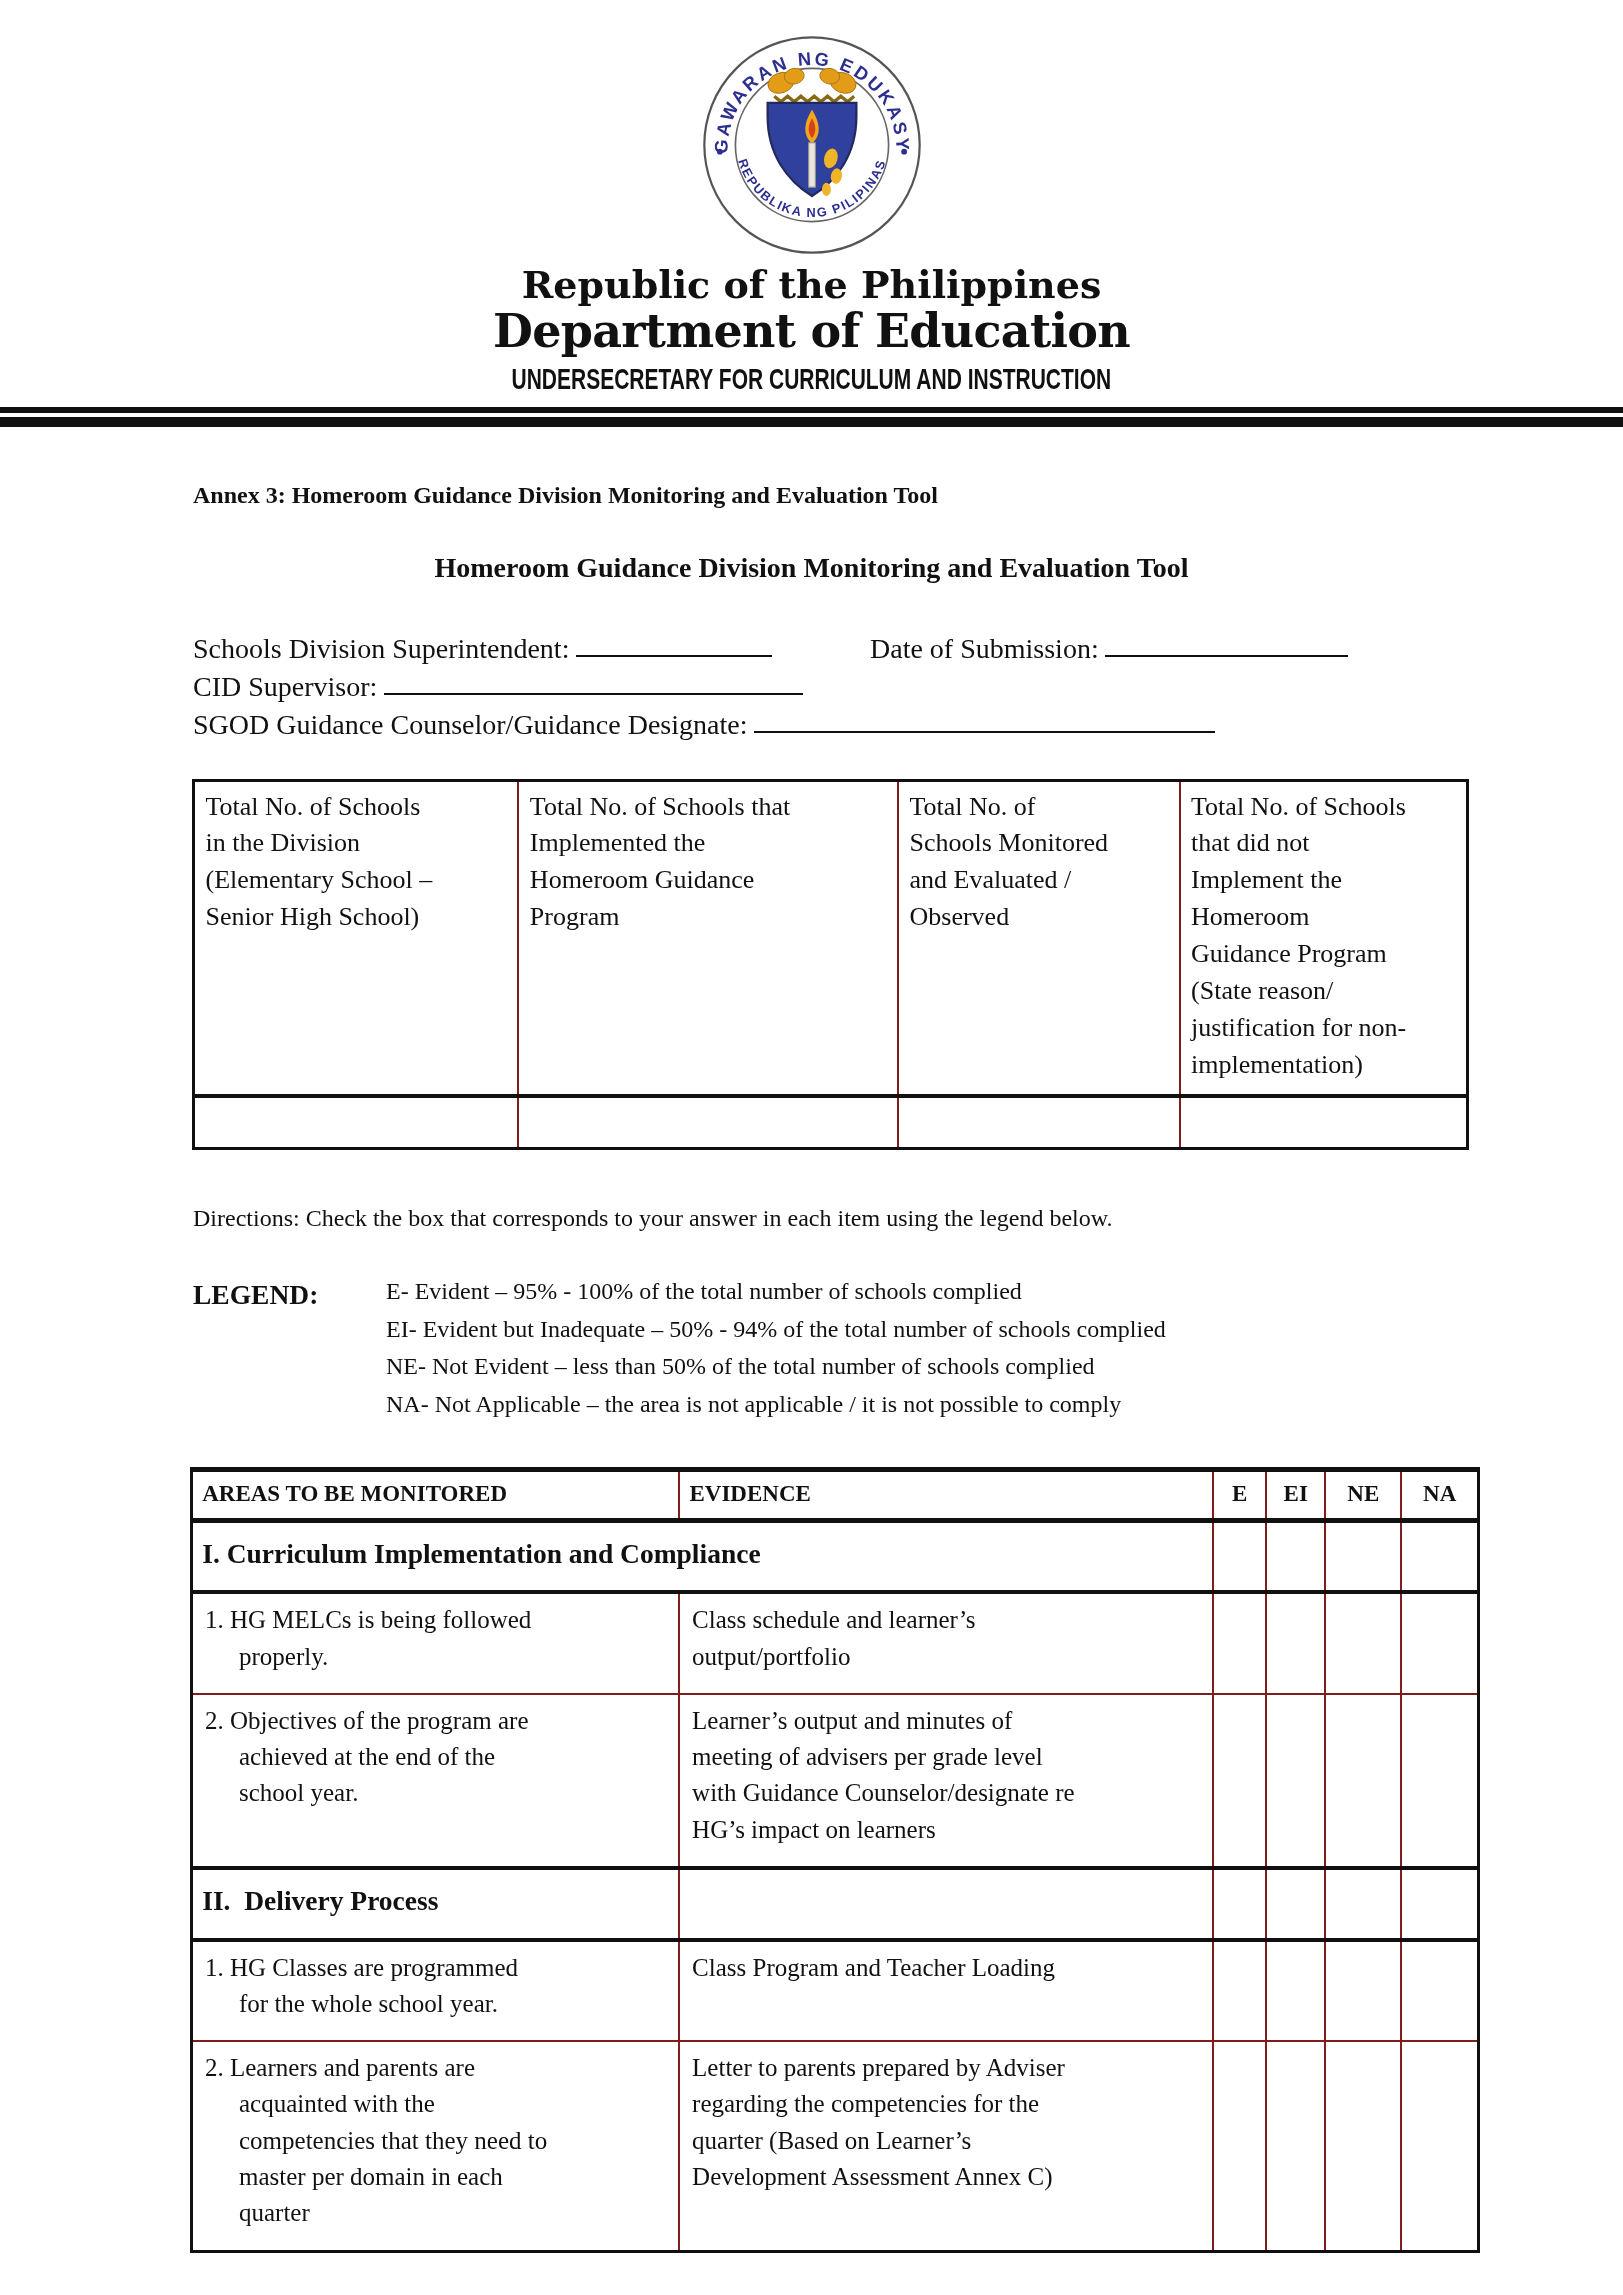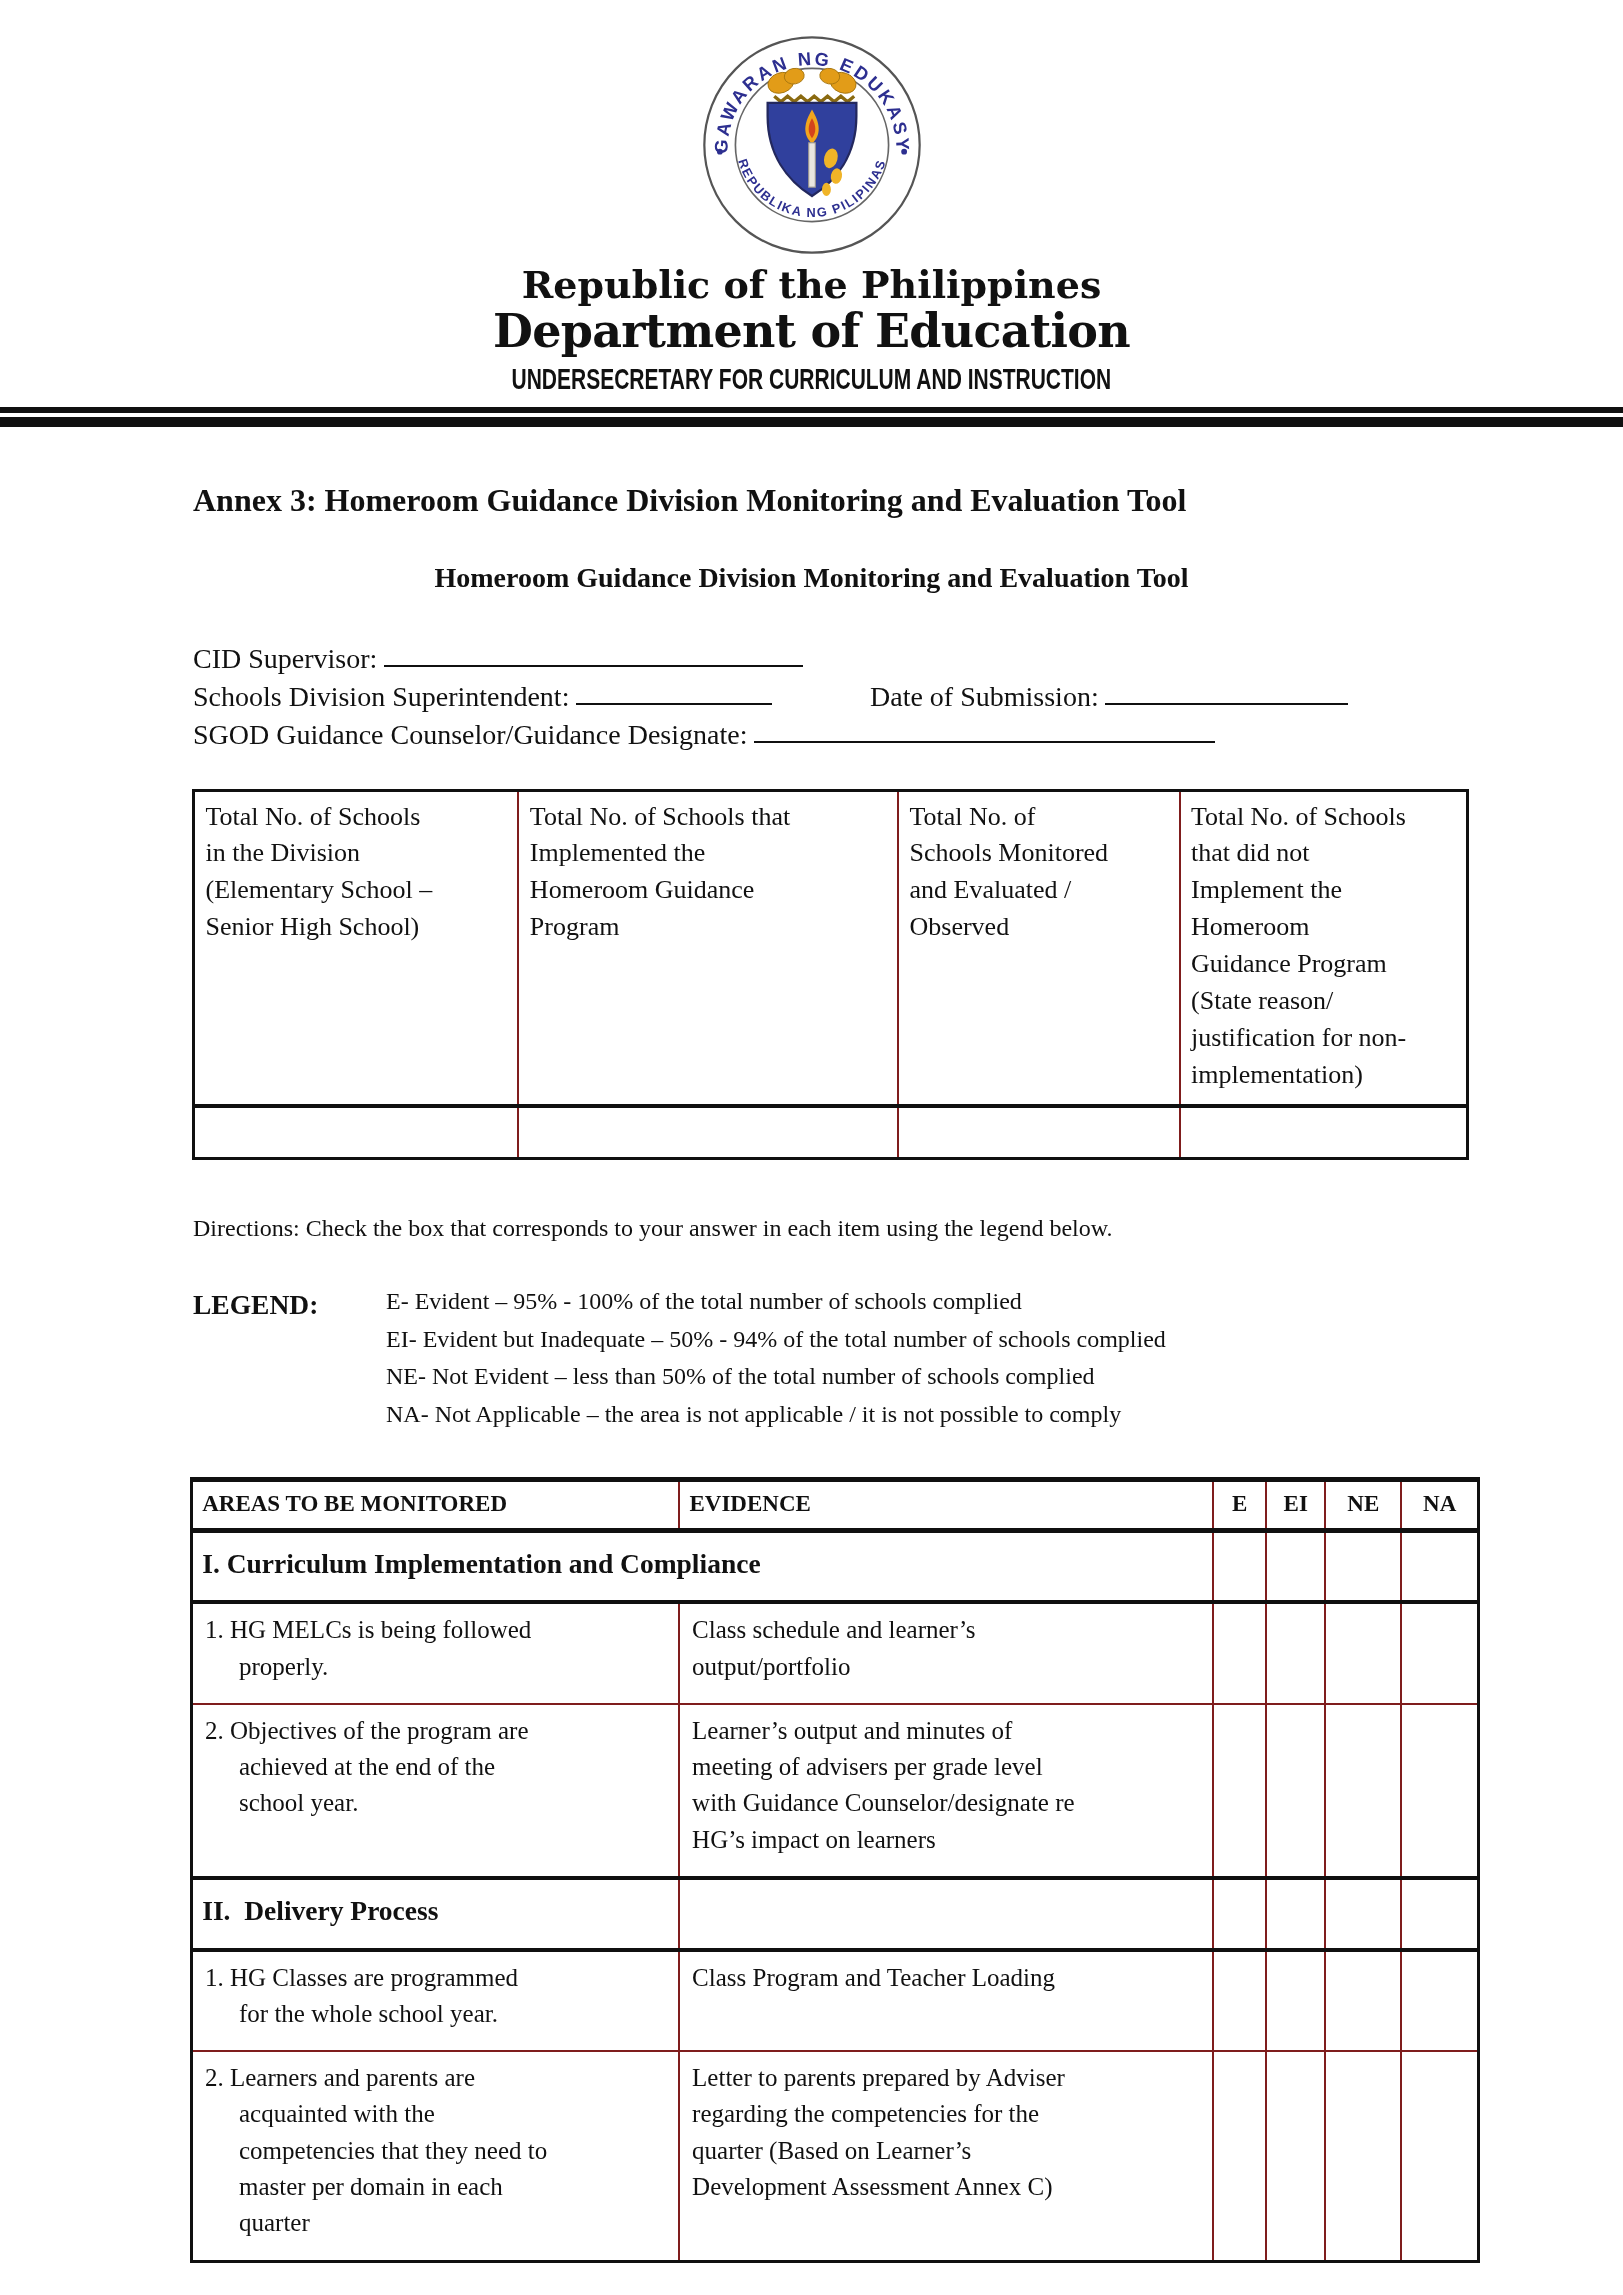--- a/index.html
+++ b/index.html
@@ -14,21 +14,21 @@
   .office{margin-top:9.2px;text-align:center;}
   .office span{display:inline-block;font-family:"Liberation Sans", sans-serif;font-weight:700;
             font-size:30px;line-height:1;transform:scaleX(.70);transform-origin:center;}
   .rule-double{margin-top:13px;}
   .rule-double .r1{height:5.9px;background:#101010;}
   .rule-double .r2{height:9.8px;background:#101010;margin-top:3.9px;}
   .refnum{margin-top:5.2px;text-align:right;padding-right:243px;}
   .refnum span{display:inline-block;font-family:"Liberation Sans", sans-serif;font-weight:700;
             font-size:29px;transform:scaleX(.84);transform-origin:right;}
   
-  .annex-title{margin:55px 170px 0 193px;font-weight:bold;font-size:32px;}
+  .annex-title{margin:55px 170px 0 193px;font-weight:bold;font-size:24px;}
   .form-title{margin:43px 190px 0 190px;text-align:center;font-weight:bold;font-size:28px;}
   
   .fields{margin:42px 170px 0 193px;font-size:28px;}
   .f-row{display:grid;grid-template-columns:677px 1fr;align-items:end;height:38px;}
   .f-row.single{grid-template-columns:1fr;}
   .blank{display:inline-block;border-bottom:2.6px solid #101010;height:1.02em;vertical-align:baseline;}
   .b-division{width:372px;margin-left:7.9px;}
   .b-region{width:326px;margin-left:6.5px;}
   .b-sds{width:196px;margin-left:6.5px;}
   .b-dos{width:243px;margin-left:6.5px;}
@@ -111,26 +111,26 @@
   <div class="rule-double">
     <div class="r1"></div>
       <div class="r2"></div>
   </div>
 
 
   <div class="annex-title">Annex 3: Homeroom Guidance Division Monitoring and Evaluation Tool</div>
   <div class="form-title">Homeroom Guidance Division Monitoring and Evaluation Tool</div>
 
   <div class="fields">
-    <div class="f-row single">
-      <div><span>CID Supervisor:</span><span class="blank b-cid"></span></div>
-    </div>
     <div class="f-row">
       <div><span>Schools Division Superintendent:</span><span class="blank b-sds"></span></div>
       <div><span>Date of Submission:</span><span class="blank b-dos"></span></div>
+    </div>
+    <div class="f-row single">
+      <div><span>CID Supervisor:</span><span class="blank b-cid"></span></div>
     </div>
     <div class="f-row single">
       <div><span>SGOD Guidance Counselor/Guidance Designate:</span><span class="blank b-sgod"></span></div>
     </div>
   </div>
 
   <table class="summary">
     <colgroup>
         <col style="width:25.5%">
         <col style="width:29.8%">

